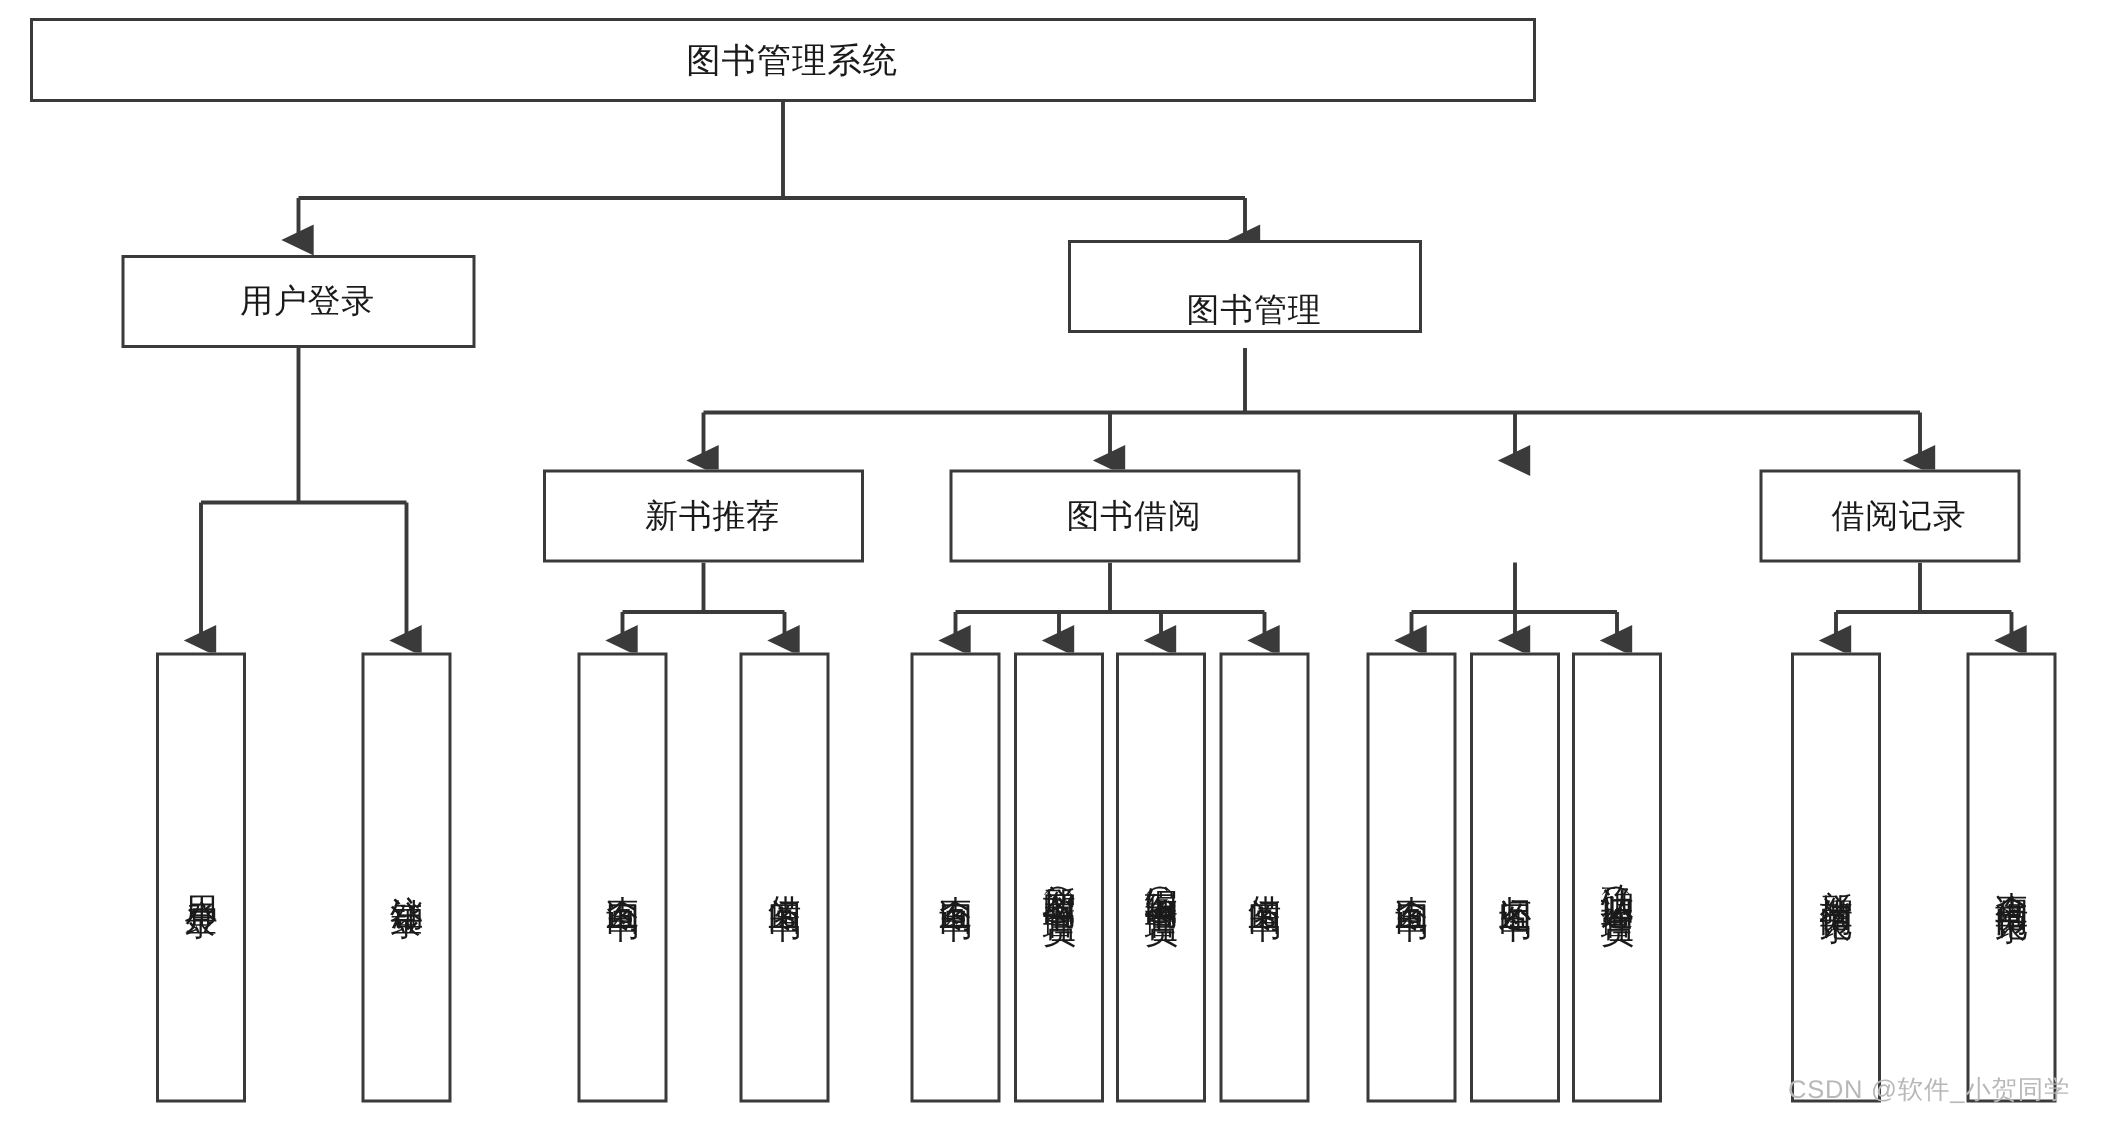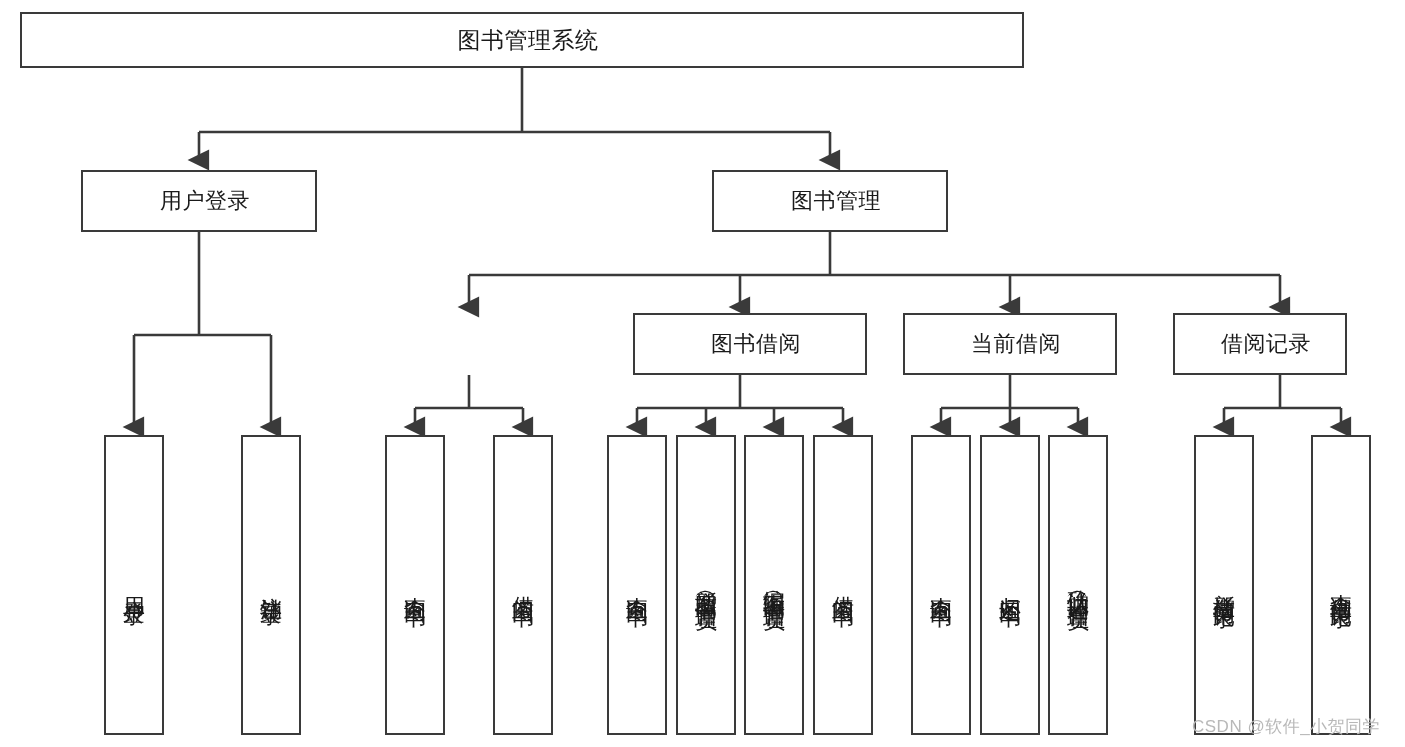--- a/index.html
+++ b/index.html
@@ -125,29 +125,29 @@
     </g>
   </svg>
 
   <div class="node node-root" style="left:20px; top:12px; width:1004px; height:56px;">
     <span class="node-label">图书管理系统</span>
   </div>
 
   <div class="node node-branch" style="left:81px; top:170px; width:236px; height:62px;">
     <span class="node-label">用户登录</span>
   </div>
-  <div class="node node-branch" style="left:712px; top:170px; width:236px; height:62px;">
+  <div class="node node-branch" style="left:712px; top:160px; width:236px; height:62px;align-items:flex-end;">
     <span class="node-label">图书管理</span>
   </div>
 
+  <div class="node node-branch" style="left:362px; top:313px; width:214px; height:62px;">
+    <span class="node-label">新书推荐</span>
+  </div>
   <div class="node node-branch" style="left:633px; top:313px; width:234px; height:62px;">
     <span class="node-label">图书借阅</span>
-  </div>
-  <div class="node node-branch" style="left:903px; top:313px; width:214px; height:62px;">
-    <span class="node-label">当前借阅</span>
   </div>
   <div class="node node-branch" style="left:1173px; top:313px; width:174px; height:62px;">
     <span class="node-label">借阅记录</span>
   </div>
 
   <div class="node node-leaf" style="left:104px; top:435px; width:60px; height:300px;">
     <span class="node-label">用户登录</span>
   </div>
   <div class="node node-leaf" style="left:241px; top:435px; width:60px; height:300px;">
     <span class="node-label">注销登录</span>

